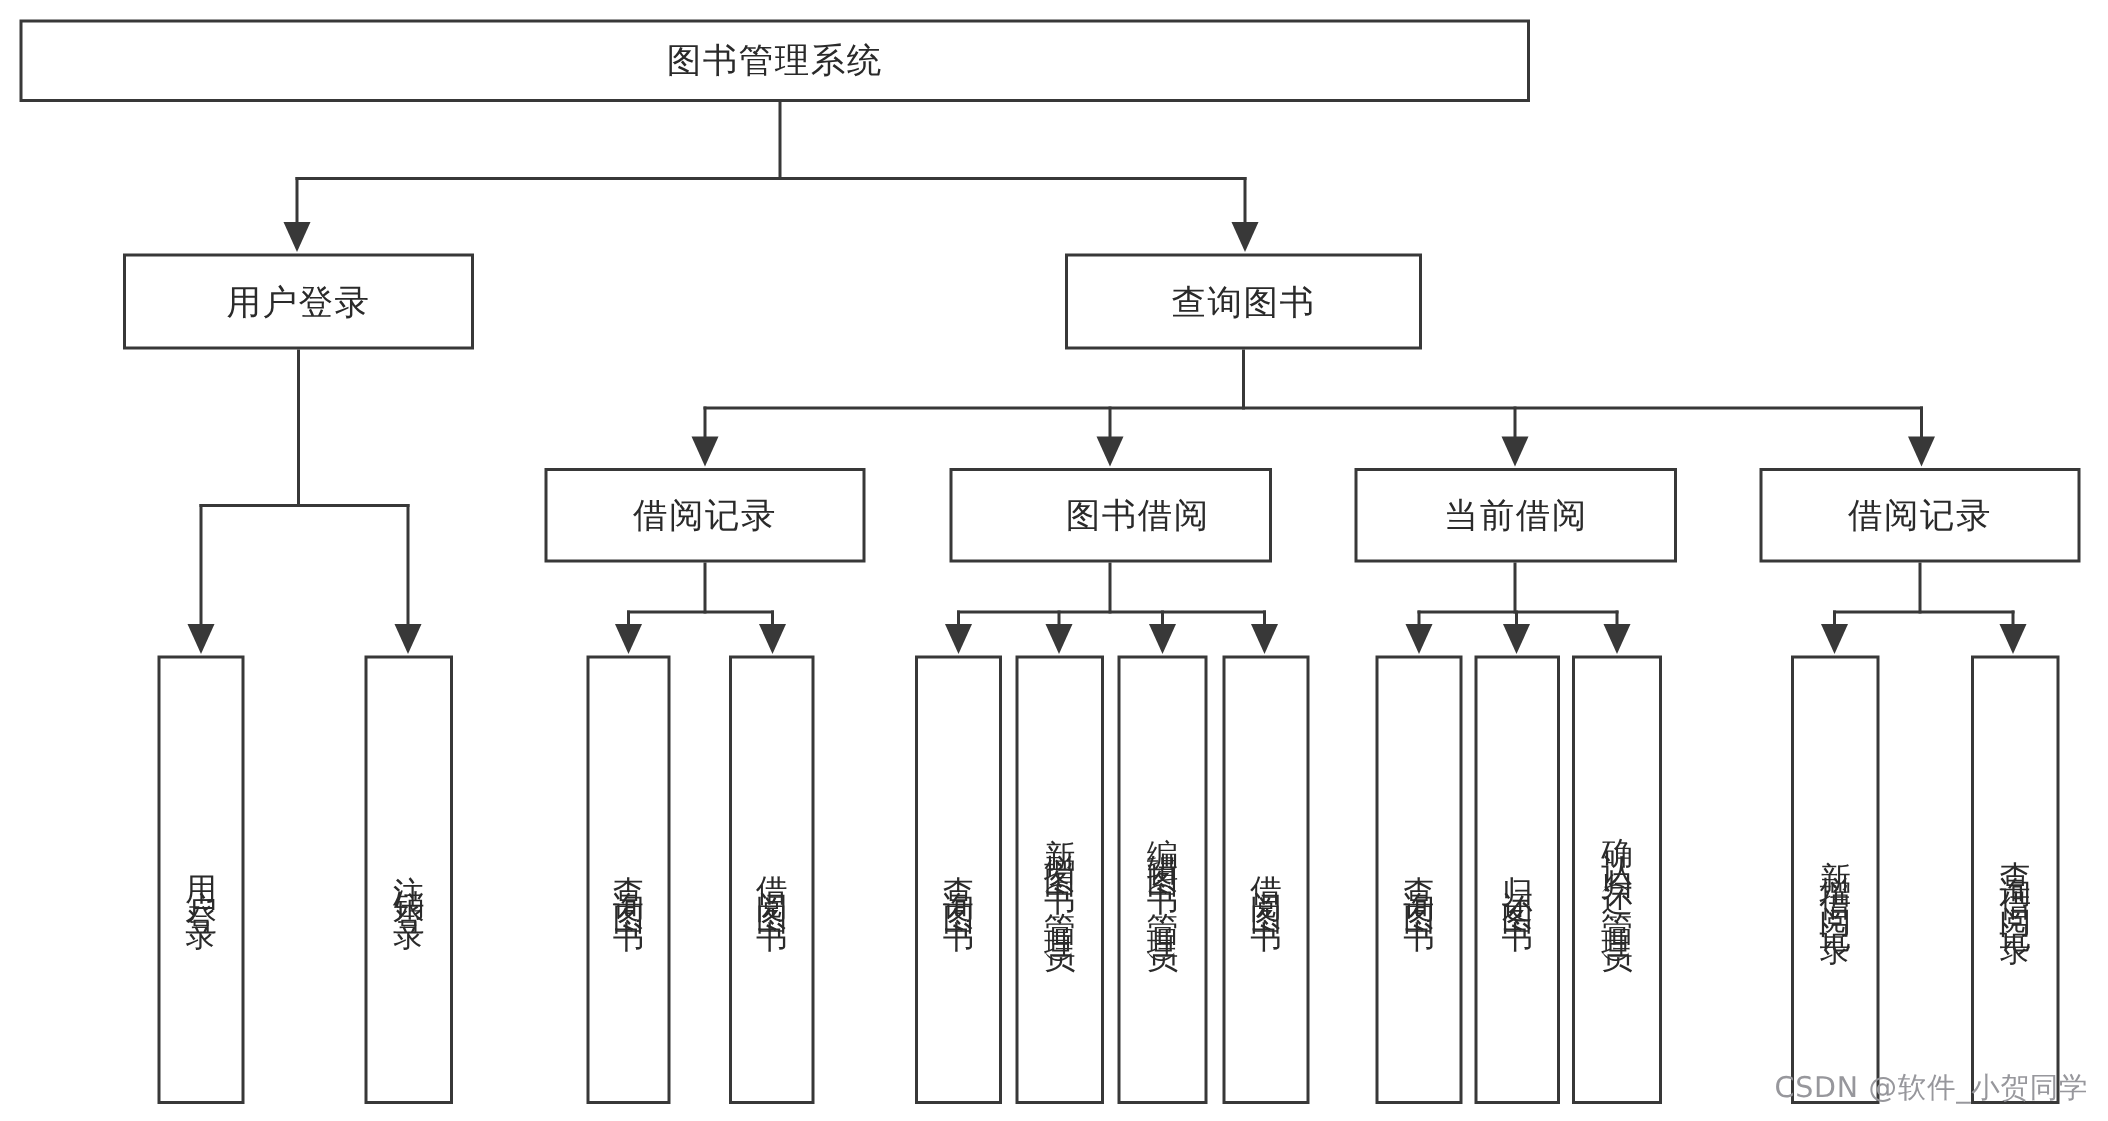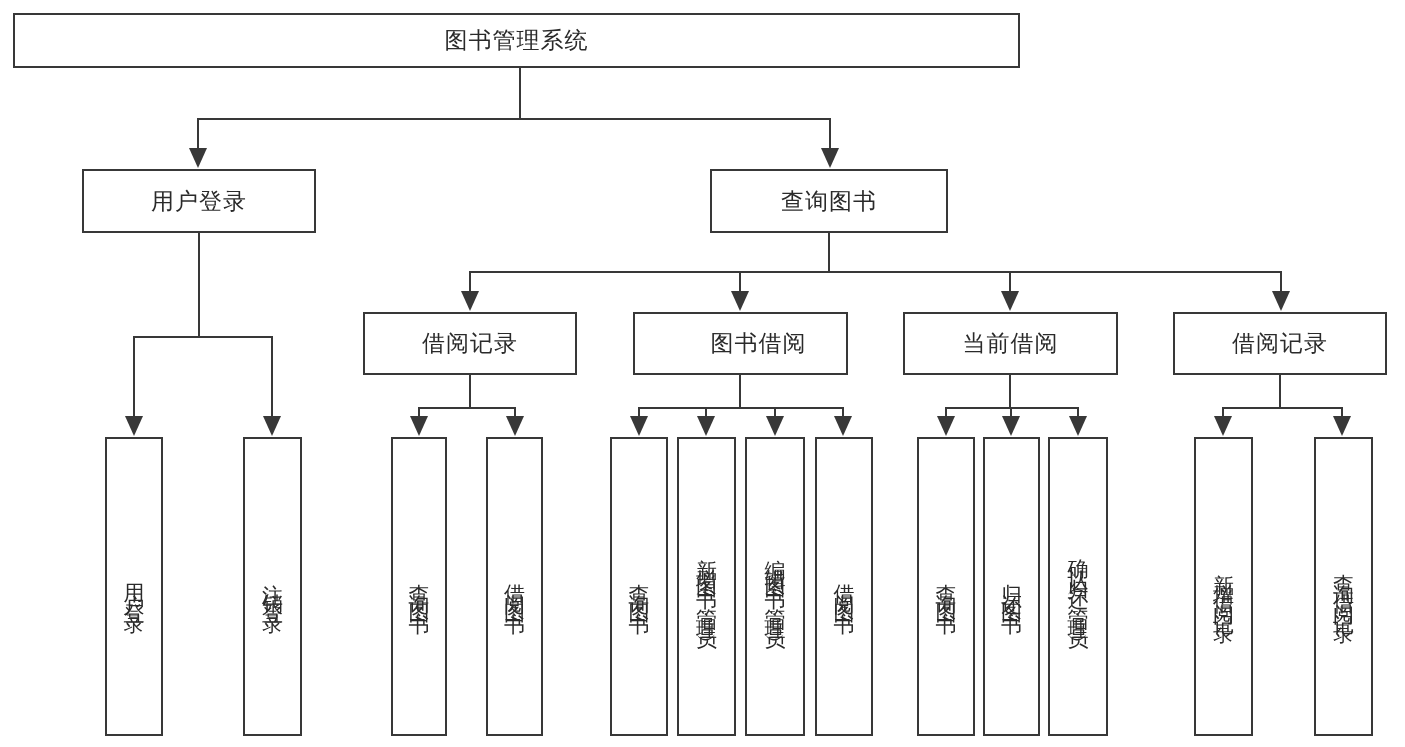--- a/index.html
+++ b/index.html
@@ -193,14 +193,15 @@
     <span>确认归还（管理员）</span>
   </div>
 
   <div class="vnode" style="left:1194px;width:59px;">
     <span>新增借阅记录</span>
   </div>
   <div class="vnode" style="left:1314px;width:59px;">
     <span>查询借阅记录</span>
   </div>
 
+  <div class="watermark">CSDN @软件_小贺同学</div>
 
 </div>
 
 </body></html>

